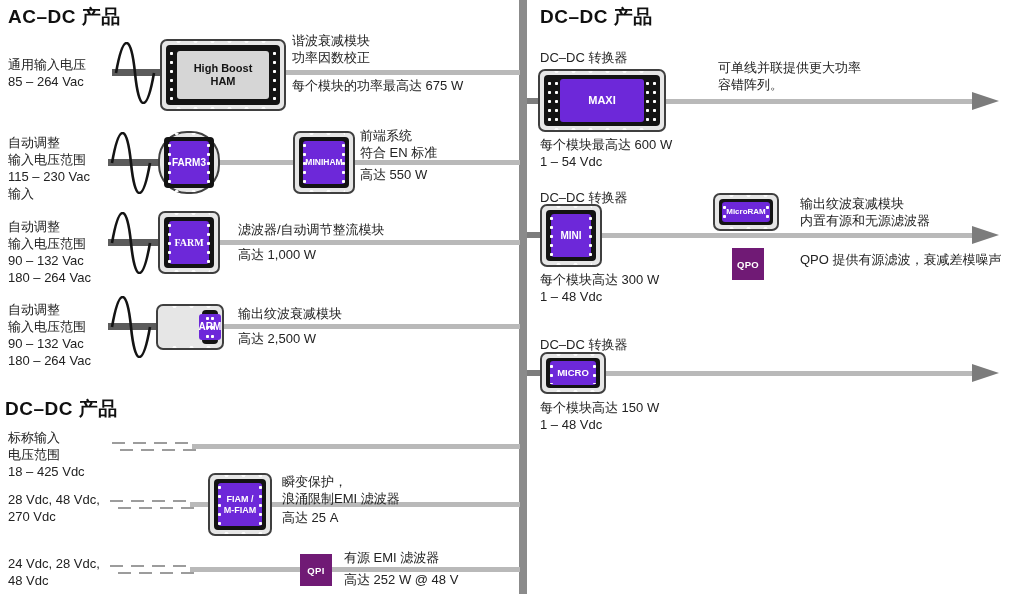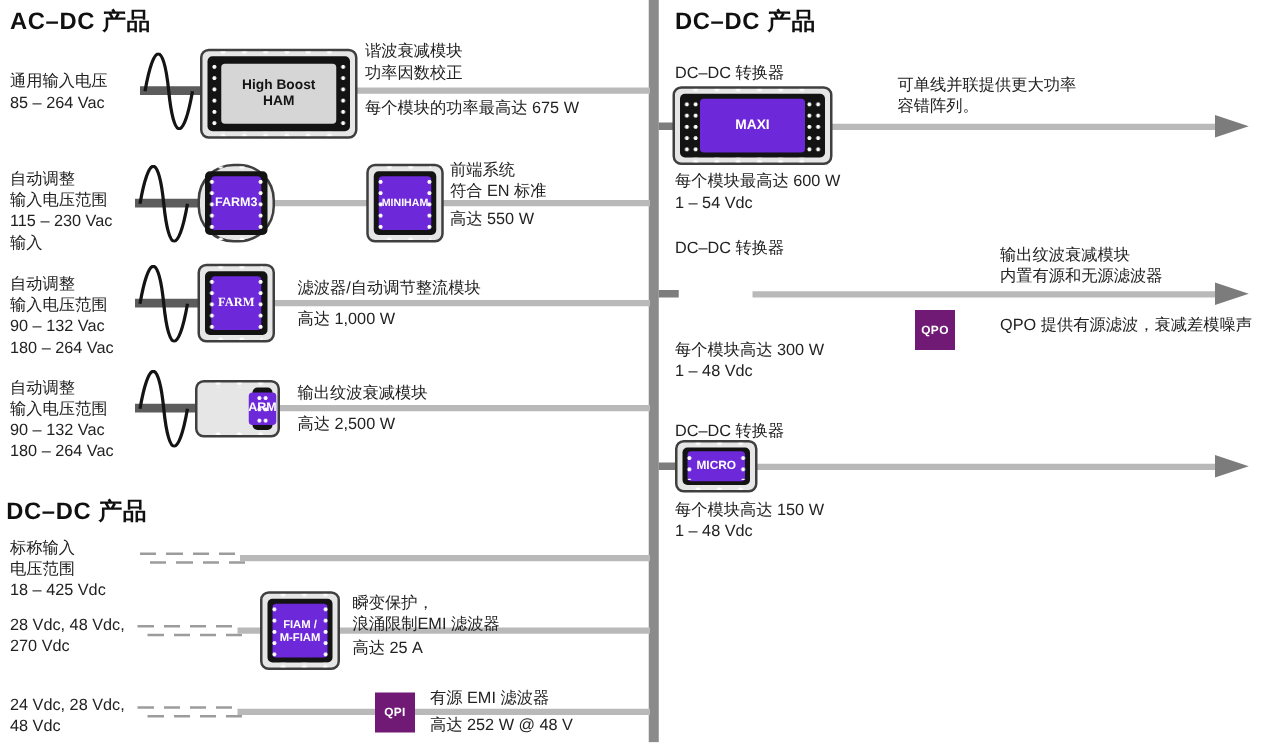--- a/index.html
+++ b/index.html
@@ -177,20 +177,34 @@
   </div>
   <div class="note" style="left:718px;top:60px;">可单线并联提供更大功率
 容错阵列。</div>
   <div class="note" style="left:540px;top:137px;">每个模块最高达 600 W
 1 – 54 Vdc</div>
 
   <div class="stub" style="left:527px;top:232px;width:16px;"></div>
   <div class="hline" style="left:602px;top:233px;width:374px;"></div>
   <div class="arrow" style="left:972px;top:226px;"></div>
   <div class="lbl" style="left:540px;top:190px;">DC–DC 转换器</div>
+  <div class="module" style="left:540px;top:204px;width:62px;height:63px;">
+    <div class="body">
+      <div class="dots l"></div>
+      <div class="dots r"></div>
+      <div class="panel" style="width:40px;height:43px;font-size:10px;">MINI</div>
+    </div>
+  </div>
+  <div class="module" style="left:713px;top:193px;width:66px;height:38px;">
+    <div class="body">
+      <div class="dots l"></div>
+      <div class="dots r"></div>
+      <div class="panel" style="width:48px;height:20px;font-size:8px;">MicroRAM</div>
+    </div>
+  </div>
   <div class="chip" style="left:732px;top:248px;width:32px;height:32px;">QPO</div>
   <div class="note" style="left:800px;top:196px;">输出纹波衰减模块
 内置有源和无源滤波器</div>
   <div class="note" style="left:800px;top:252px;">QPO 提供有源滤波，衰减差模噪声</div>
   <div class="note" style="left:540px;top:272px;">每个模块高达 300 W
 1 – 48 Vdc</div>
 
   <div class="stub" style="left:527px;top:370px;width:16px;"></div>
   <div class="hline" style="left:604px;top:371px;width:372px;"></div>
   <div class="arrow" style="left:972px;top:364px;"></div>

